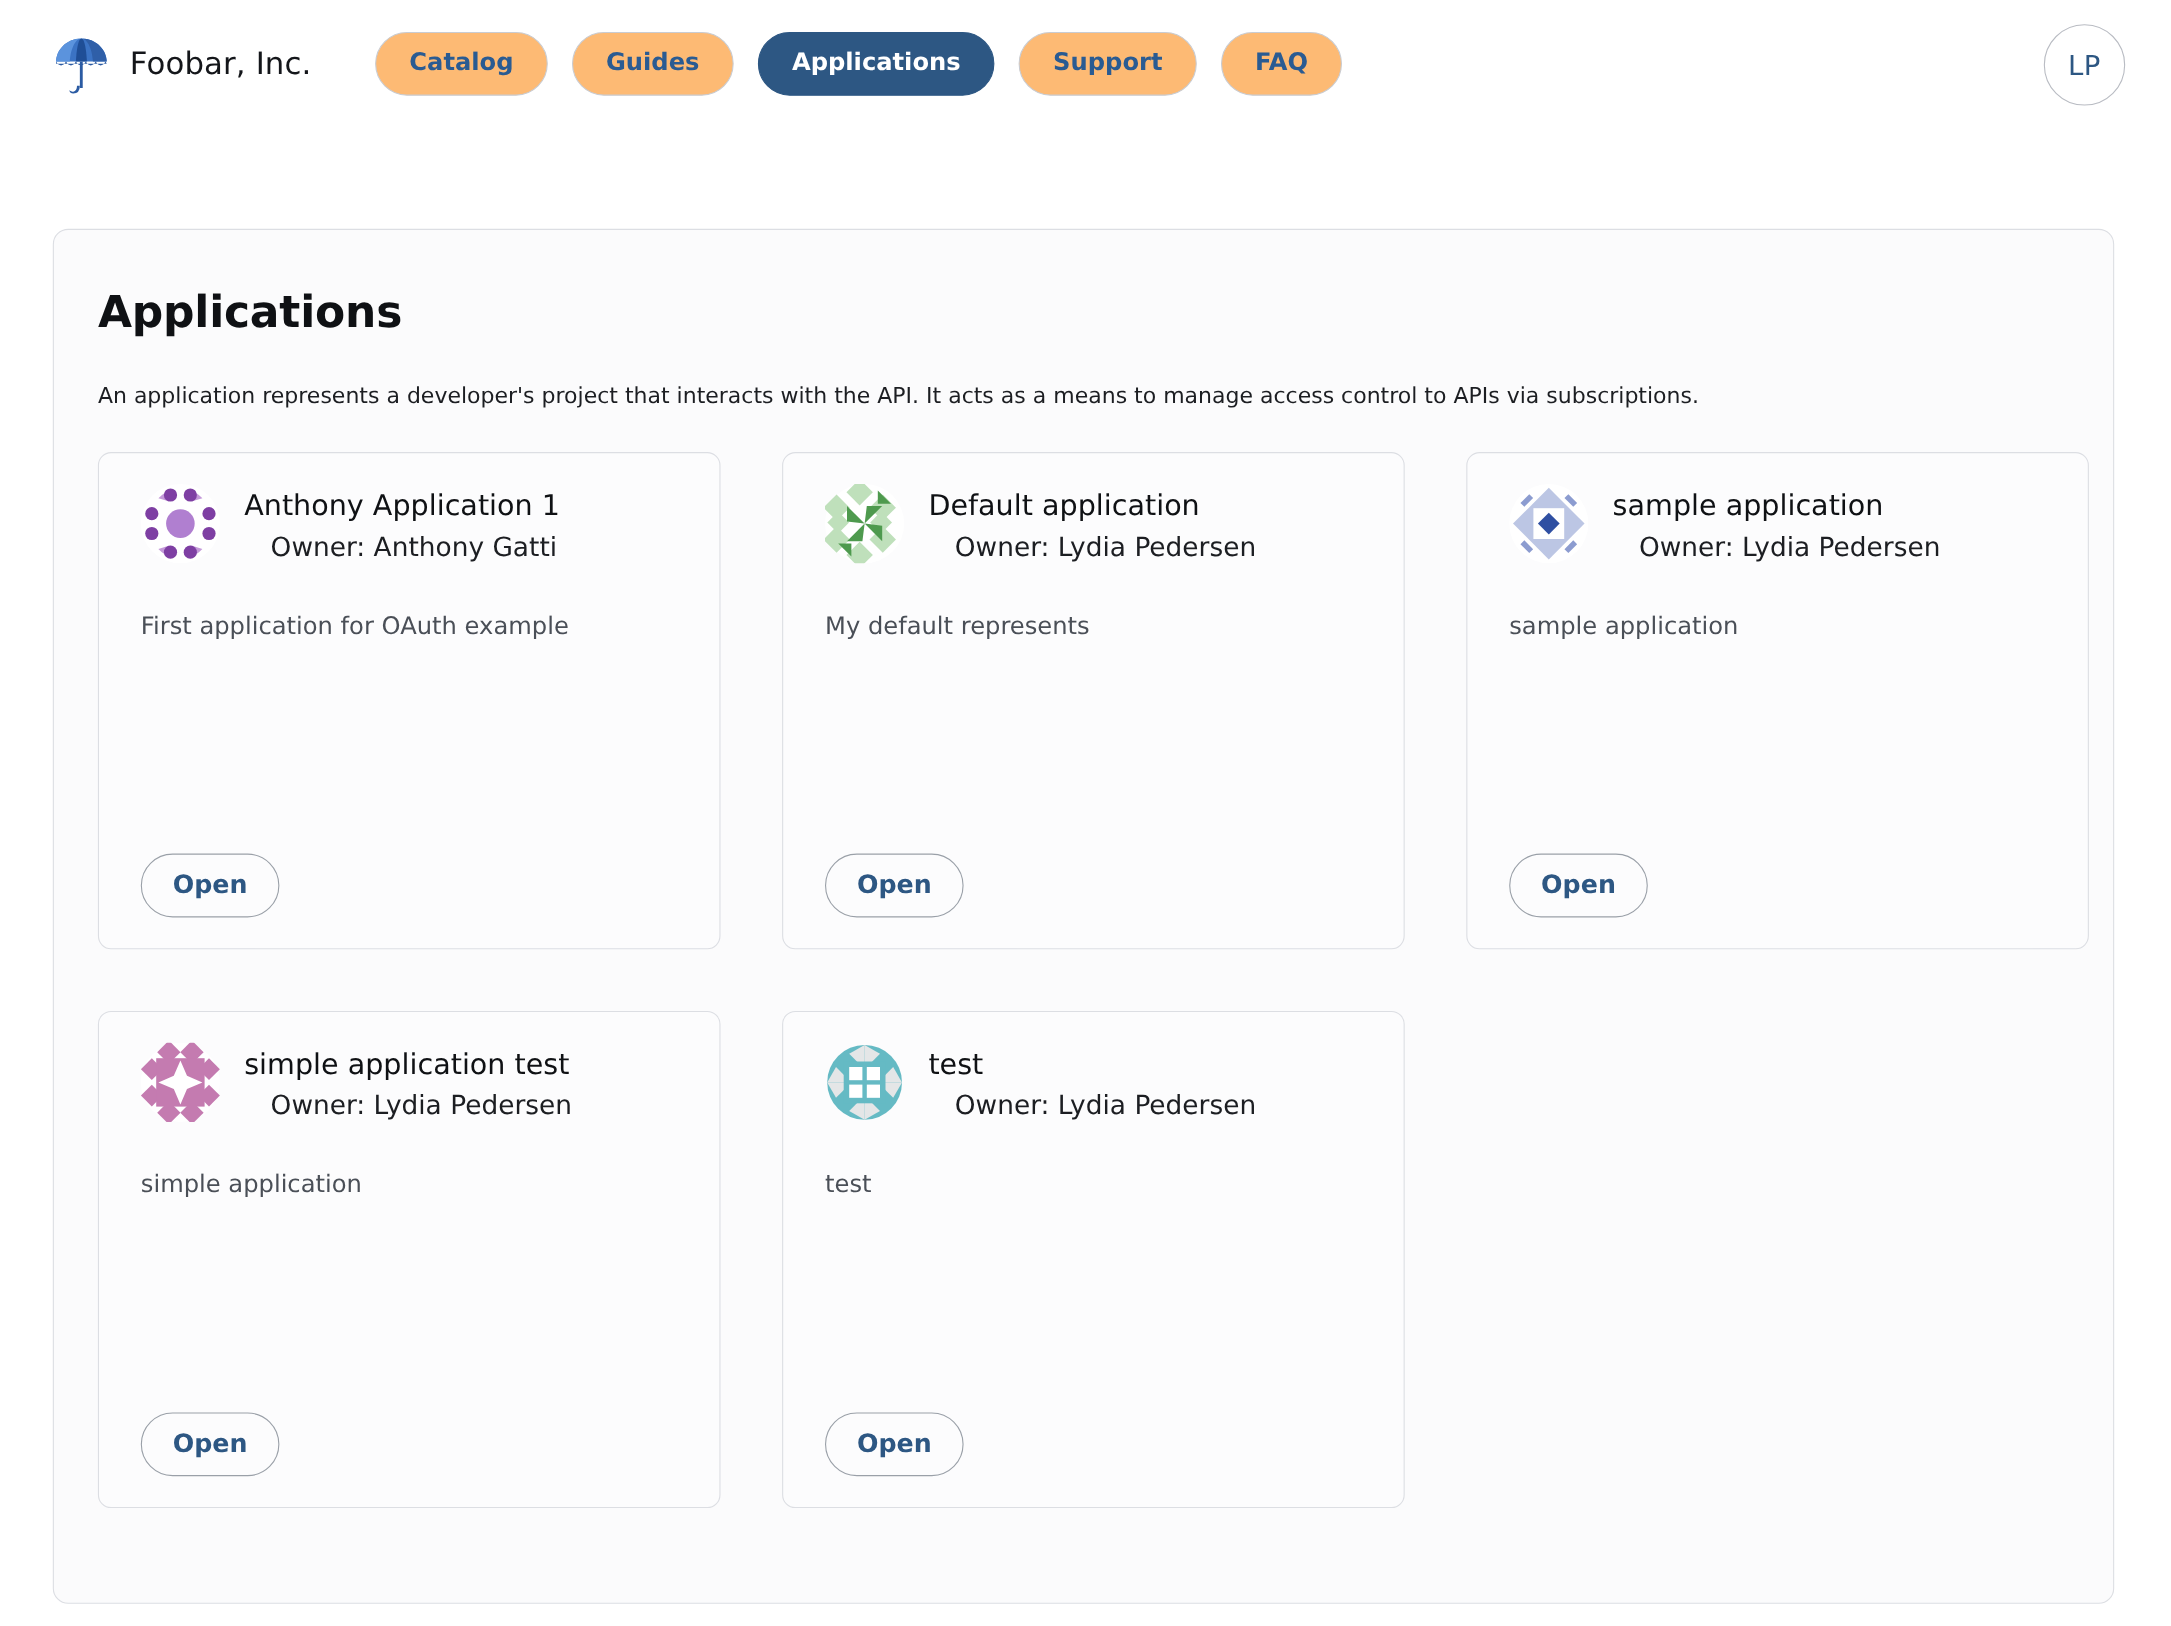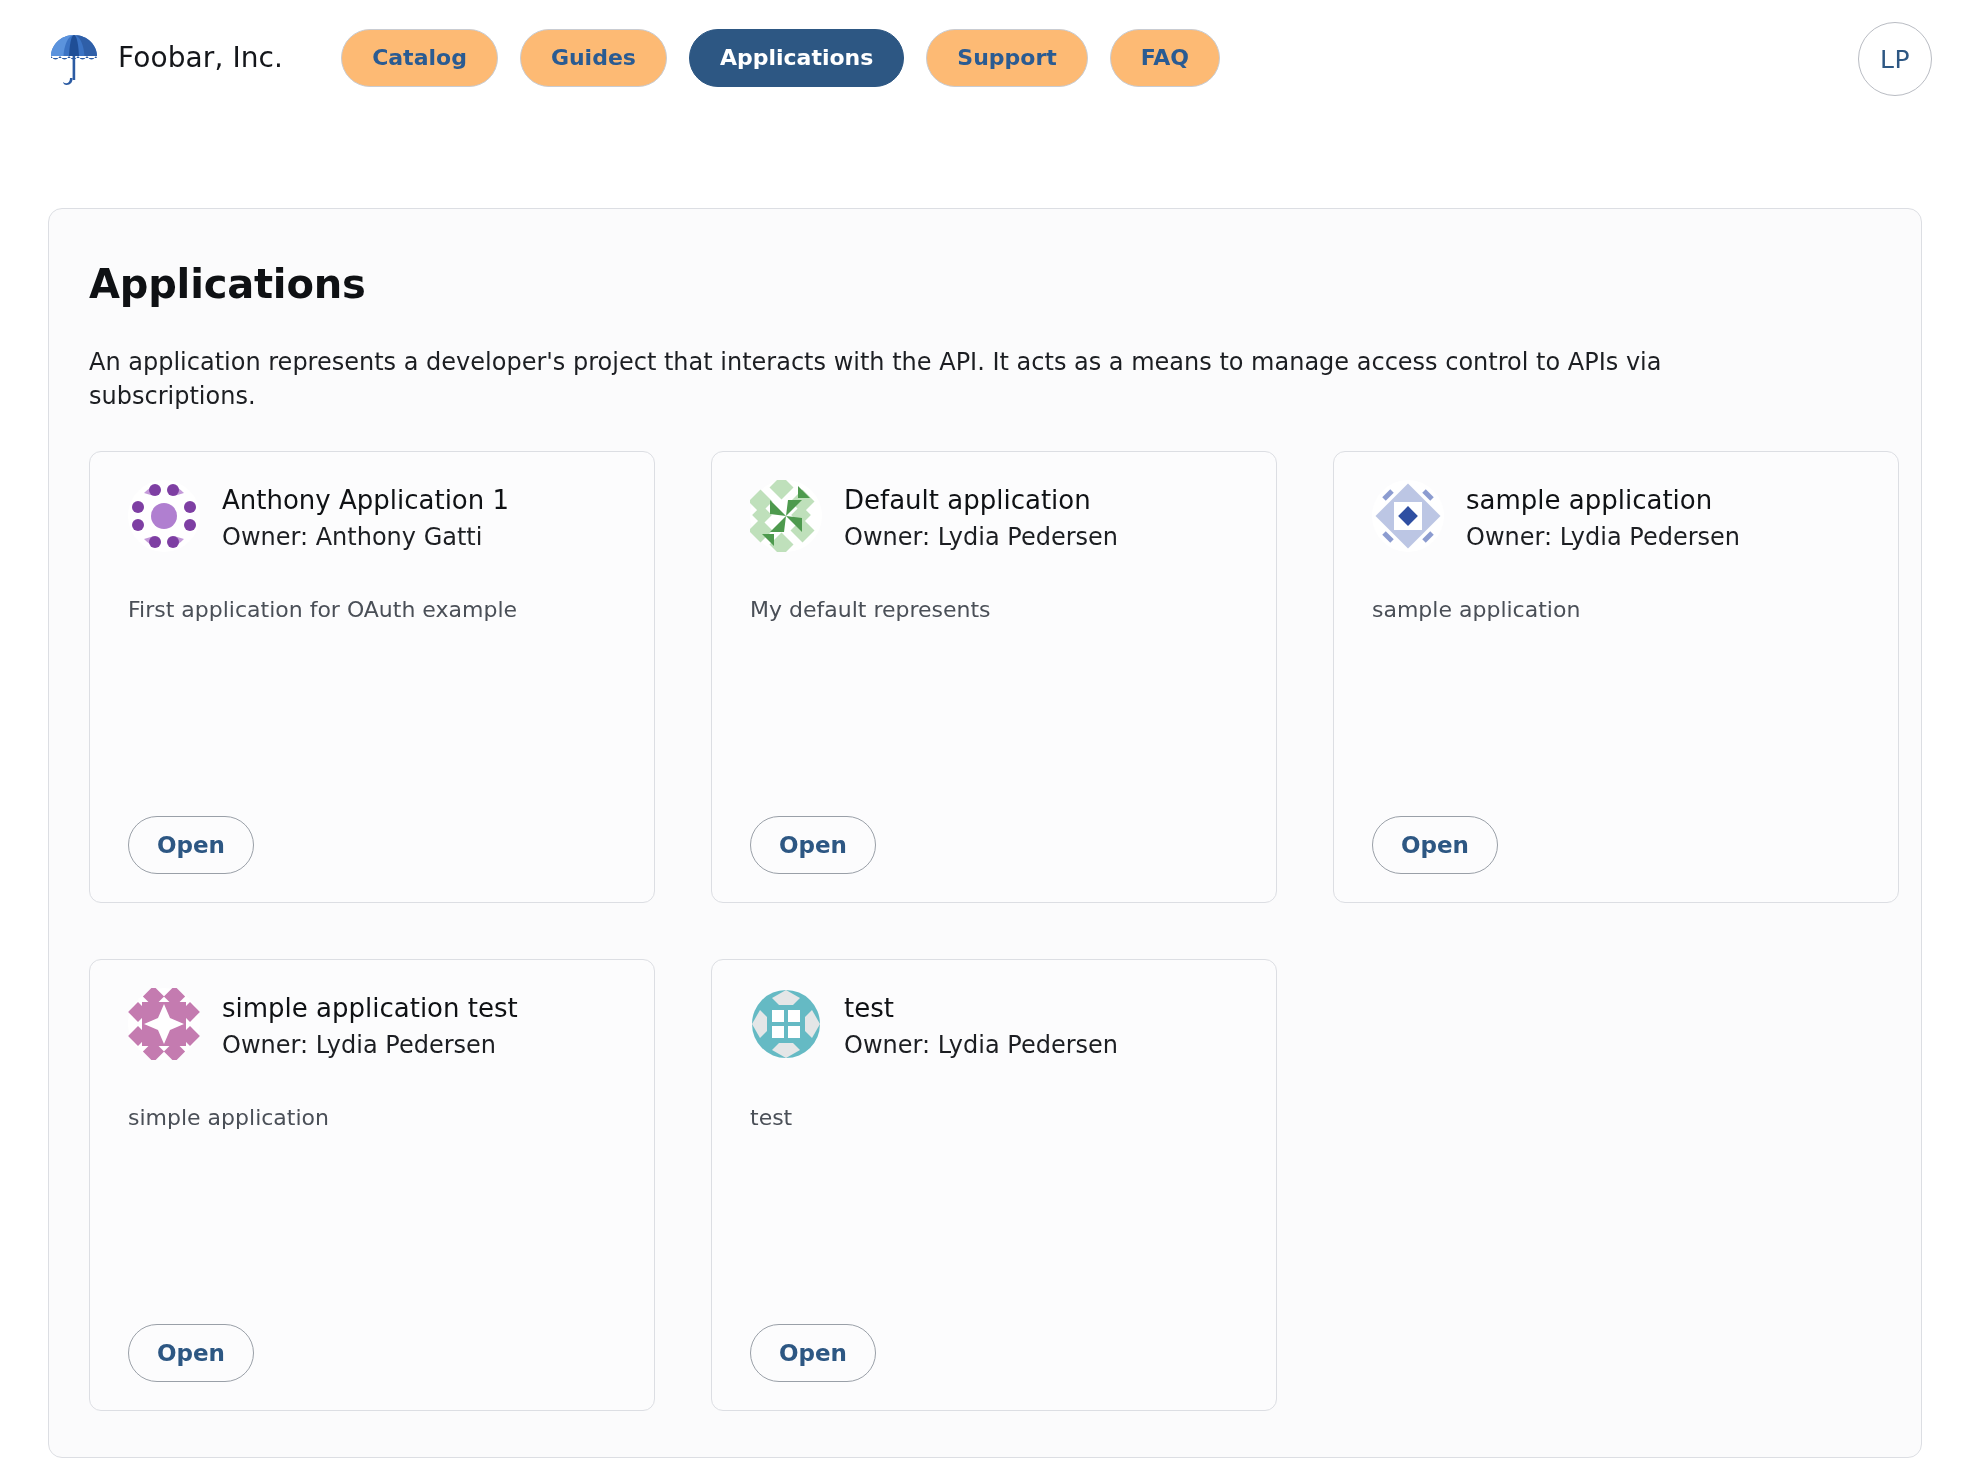--- a/index.html
+++ b/index.html
@@ -92,21 +92,21 @@
   }
   .page-title {
     font-size: 40px;
     font-weight: 700;
     color: #0f1114;
     letter-spacing: -.2px;
     margin-bottom: 38px;
     padding-left: 0;
   }
   .page-desc {
-    font-size: 24px;
+    font-size: 20px;
     line-height: 1.42;
     color: #1c1e22;
     max-width: 1700px;
     margin-bottom: 38px;
   }
 
   
   .grid {
     display: grid;
     grid-template-columns: repeat(3, 566px);
@@ -133,20 +133,21 @@
   .card-title {
     font-size: 26px;
     color: #0f1114;
     line-height: 1.3;
     margin-bottom: 4px;
   }
   .card-owner {
     font-size: 24px;
     color: #1c1e22;
     line-height: 1.3;
+    margin-left: 24px;
   }
   .card-desc {
     margin-top: 42px;
     font-size: 22px;
     color: #4a4f57;
     line-height: 1.4;
   }
   .card-footer {
     margin-top: auto;
     padding-bottom: 28px;

